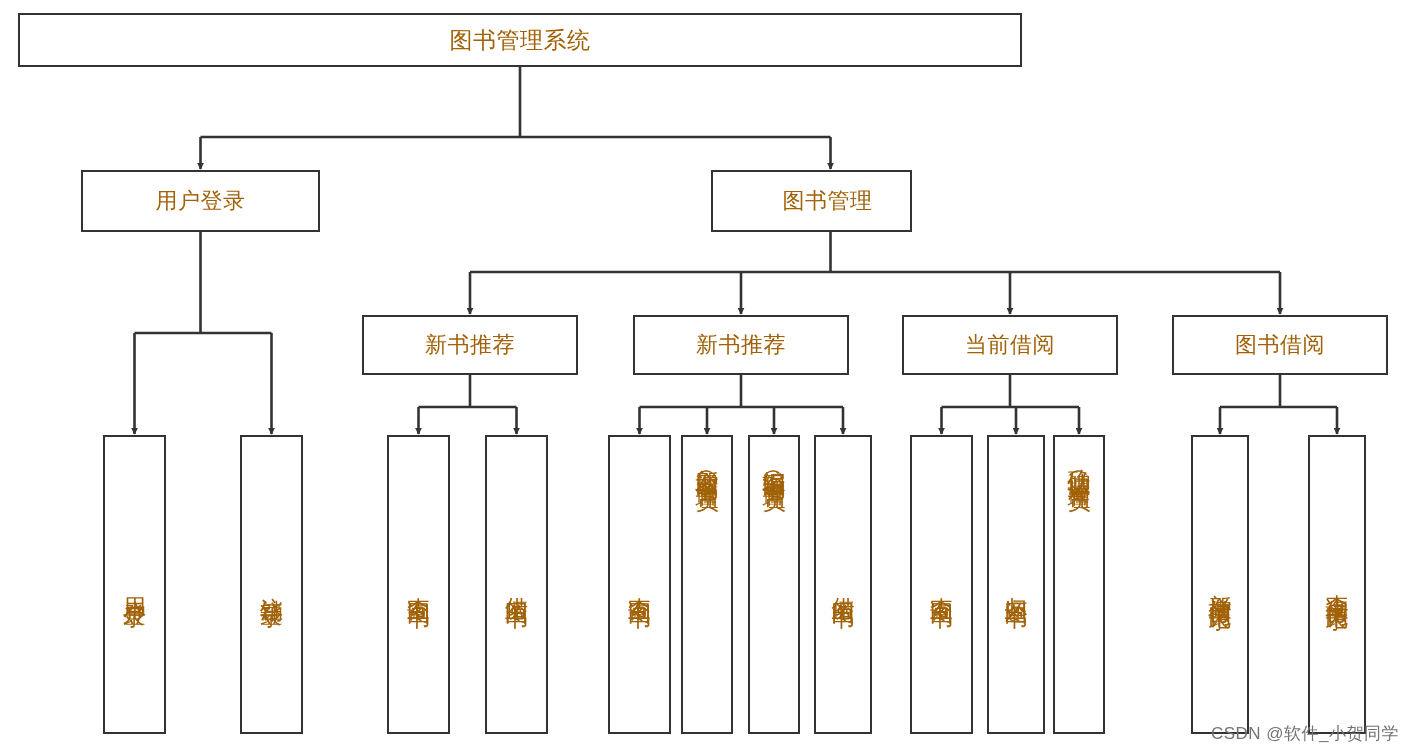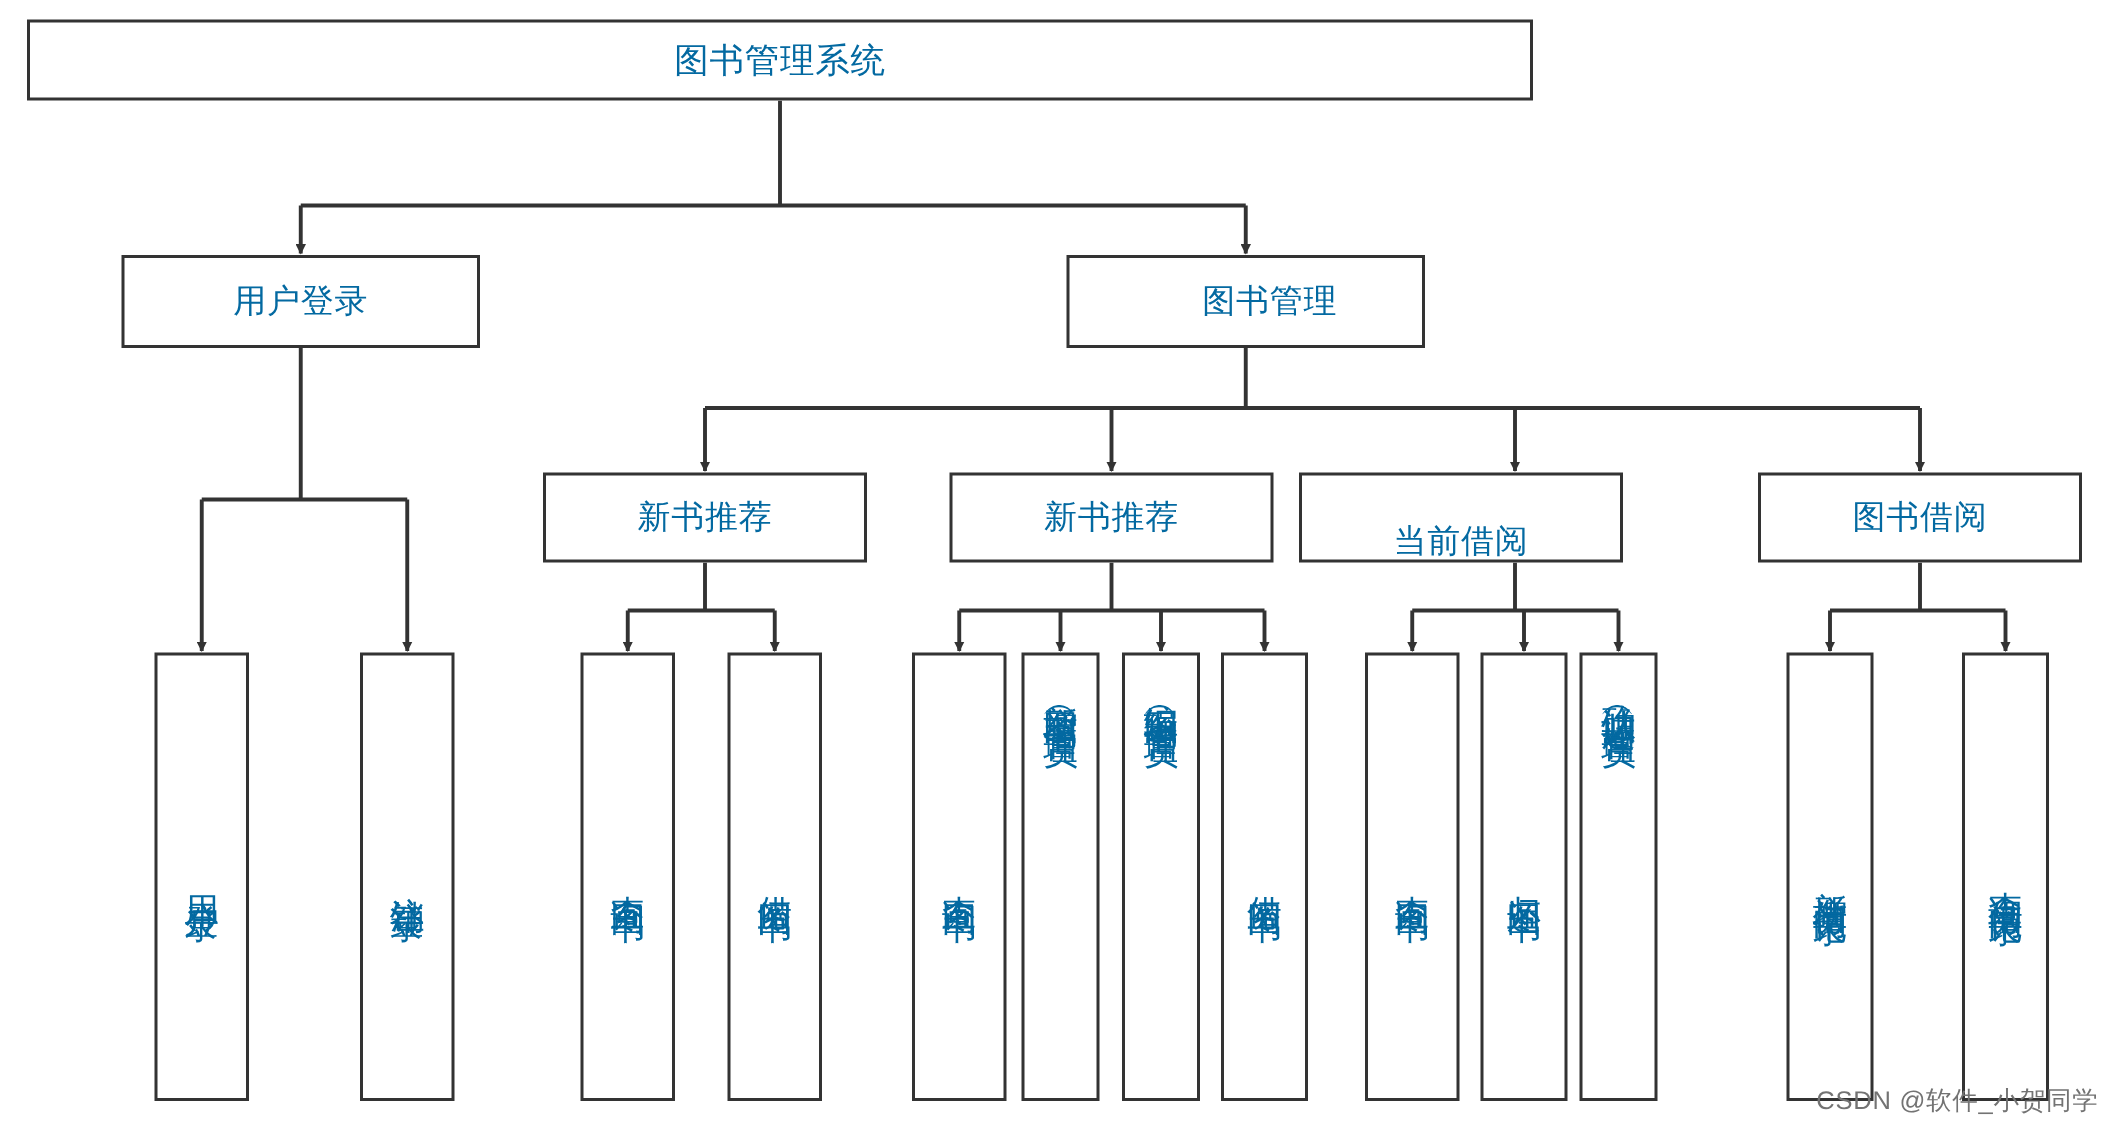--- a/index.html
+++ b/index.html
@@ -17,21 +17,21 @@
     background:#ffffff;
     border:2px solid #333333;
     display:flex;
     align-items:center;
     justify-content:center;
   }
   .node .lbl{
     display:block;
     line-height:1.08;
     letter-spacing:0.5px;
-    color:#0369a1;
+    color:#a16207;
     text-align:center;
     white-space:pre;
   }
   
   .node.h .lbl{font-size:22px;}
   .node.root .lbl{font-size:23px;}
 
   
   .node.v{
     align-items:flex-start;
@@ -105,30 +105,30 @@
       </g>
   </svg>
 
   <div id="nodes-layer">
       <div class="node h root" style="left: 18px; top: 13px; width: 1004px; height: 54px;">
         <span class="lbl">图书管理系统</span>
       </div>
       <div class="node h" style="left: 81px; top: 170px; width: 239px; height: 62px;">
         <span class="lbl">用户登录</span>
       </div>
-      <div class="node h" style="left: 711px; top: 170px; width: 239px; height: 62px; padding-left: 32px;">
+      <div class="node h" style="left: 711px; top: 170px; width: 201px; height: 62px; padding-left: 32px;">
         <span class="lbl">图书管理</span>
       </div>
       <div class="node h" style="left: 362px; top: 315px; width: 216px; height: 60px; font-family: Liberation Serif, serif;">
         <span class="lbl">新书推荐</span>
       </div>
       <div class="node h" style="left: 633px; top: 315px; width: 216px; height: 60px;">
         <span class="lbl">新书推荐</span>
       </div>
-      <div class="node h" style="left: 866px; top: 315px; width: 216px; height: 60px; align-items: flex-end;">
+      <div class="node h" style="left: 902px; top: 315px; width: 216px; height: 60px;">
         <span class="lbl">当前借阅</span>
       </div>
       <div class="node h" style="left: 1172px; top: 315px; width: 216px; height: 60px;">
         <span class="lbl">图书借阅</span>
       </div>
       <div class="node v mid" style="left: 103px; top: 435px; width: 63px; height: 299px;">
         <span class="lbl">用户登录</span>
       </div>
       <div class="node v mid" style="left: 240px; top: 435px; width: 63px; height: 299px;">
         <span class="lbl">注销登录</span>

